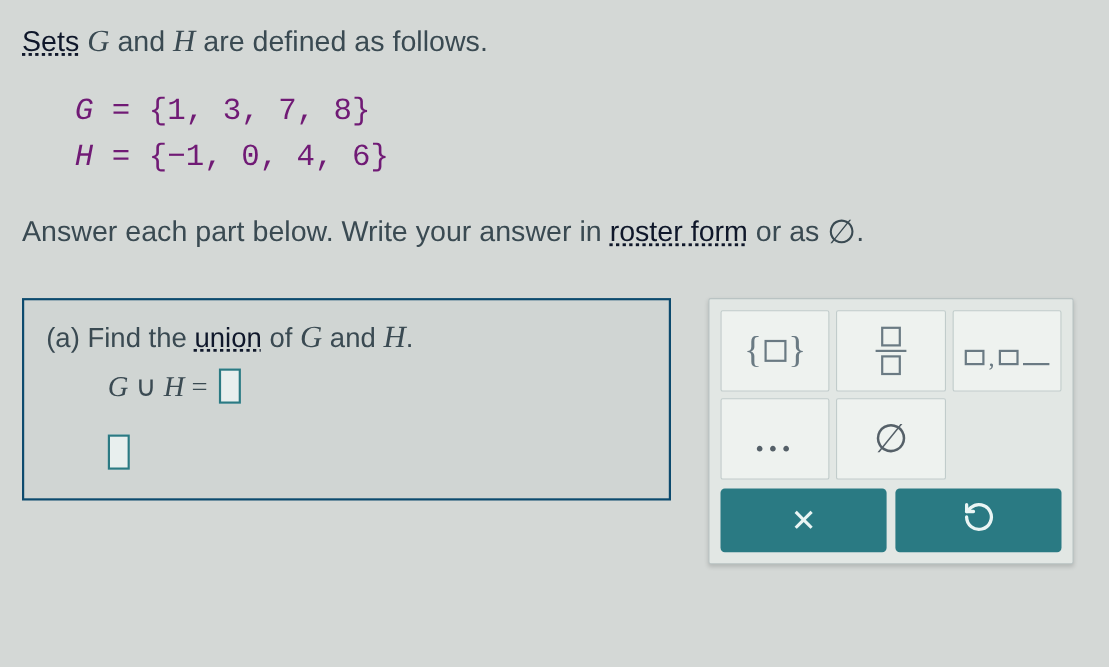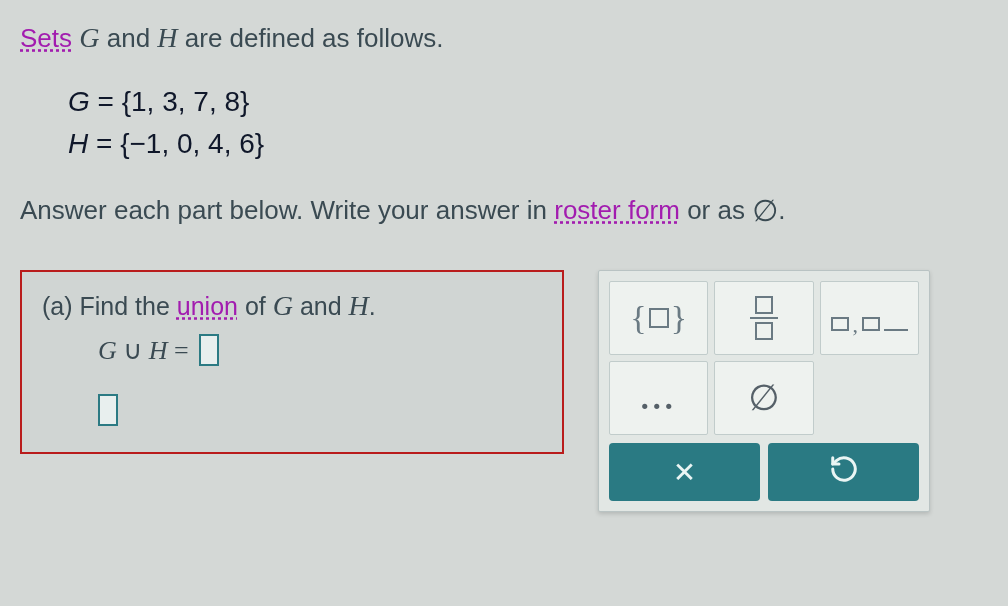--- a/index.html
+++ b/index.html
@@ -7,33 +7,33 @@
     width: 1008px;
     height: 606px;
     background: #d4d8d6;
     font-family: Arial, Helvetica, sans-serif;
     color: #3a4a52;
     padding: 18px 20px;
     position: relative;
     overflow: hidden;
   }
   .intro { font-size: 26px; line-height: 1.4; margin-bottom: 24px; }
-  .link { color: #a21caf; text-decoration: underline dotted; cursor: pointer; }
+  .link { color: #0f172a; text-decoration: underline dotted; cursor: pointer; }
   .mathvar { font-style: italic; font-family: 'Times New Roman', serif; font-size: 28px; }
-  .set-def { margin-left: 48px; font-size: 28px; font-family: Liberation Sans, sans-serif; font-style: italic; line-height: 1.5; margin-bottom: 28px; color:#0f172a; }
+  .set-def { margin-left: 48px; font-size: 28px; font-family: Liberation Mono, monospace; font-style: italic; line-height: 1.5; margin-bottom: 28px; color:#701a75; }
   .set-def .row { font-style: normal; }
   .set-def .var { font-style: italic; }
   .instr { font-size: 26px; margin-bottom: 42px; }
   .empty-sym { font-family: 'Times New Roman', serif; font-size: 30px; vertical-align: -2px; }
 
   .lower { display:flex; gap: 34px; align-items:flex-start; }
 
   .answer-box {
-    border: 2px solid #b91c1c;
-    width: 544px;
+    border: 2px solid #0c4a6e;
+    width: 590px;
     padding: 18px 20px 22px 20px;
     background: #d0d5d3;
   }
   .part { font-size: 25px; margin-bottom: 12px; }
   .eq-line {
     margin-left: 56px;
     font-family: 'Times New Roman', serif;
     font-size: 26px;
     font-style: italic;
     display:flex; align-items:center; gap:10px;

